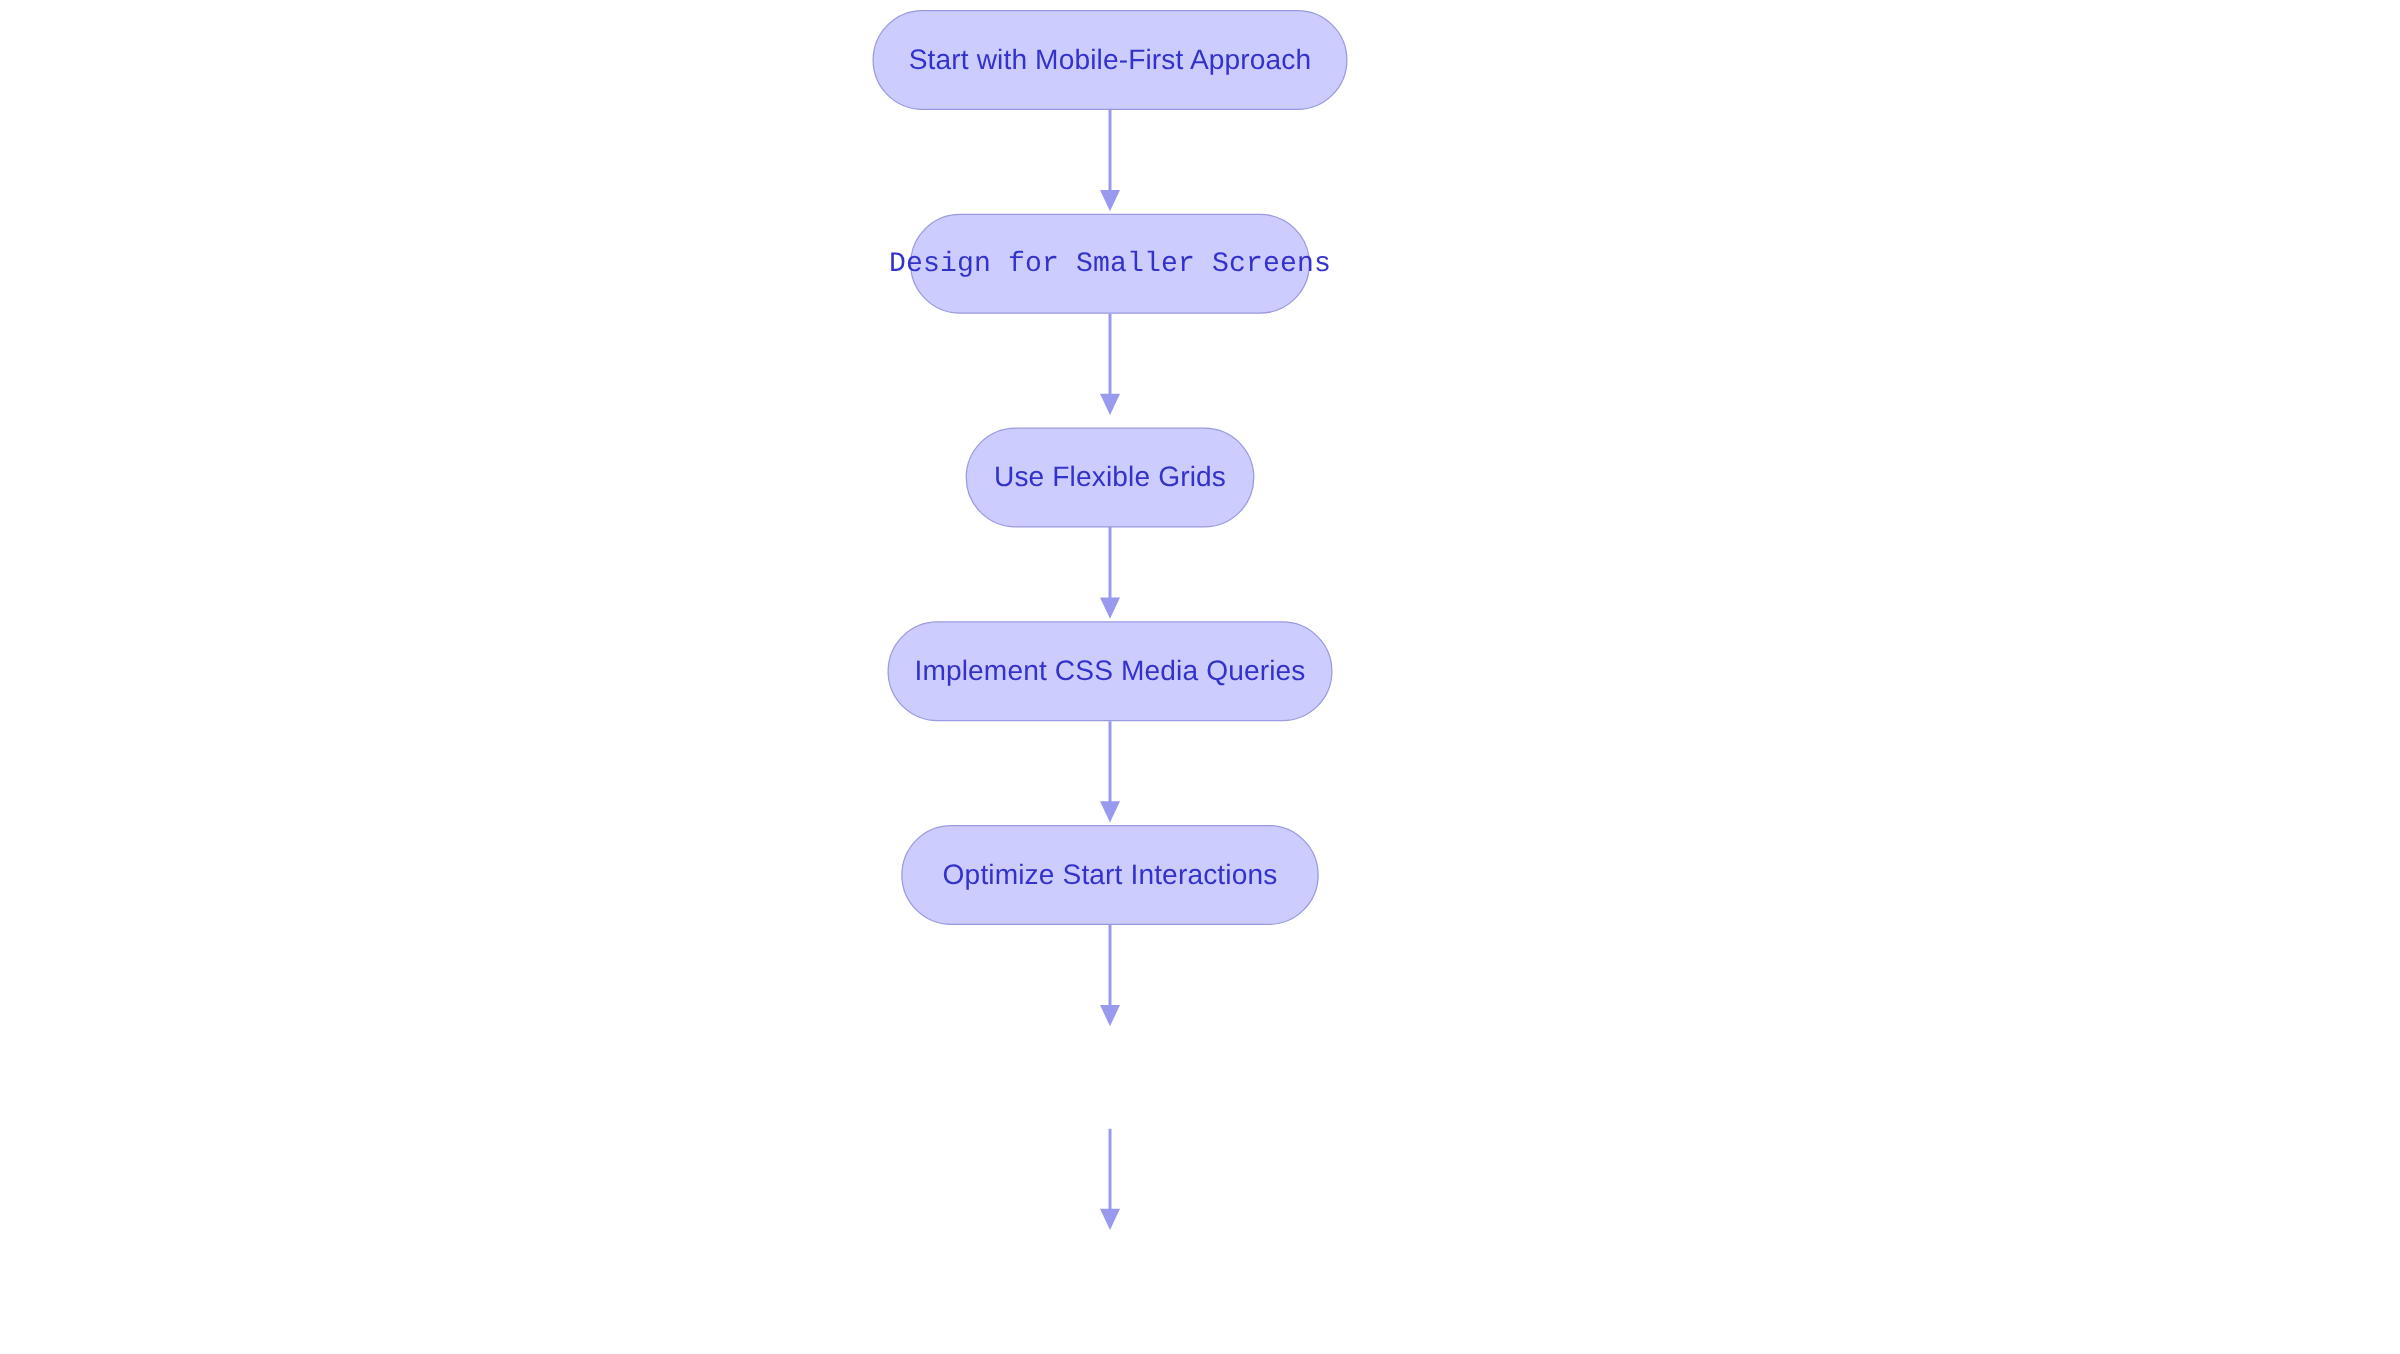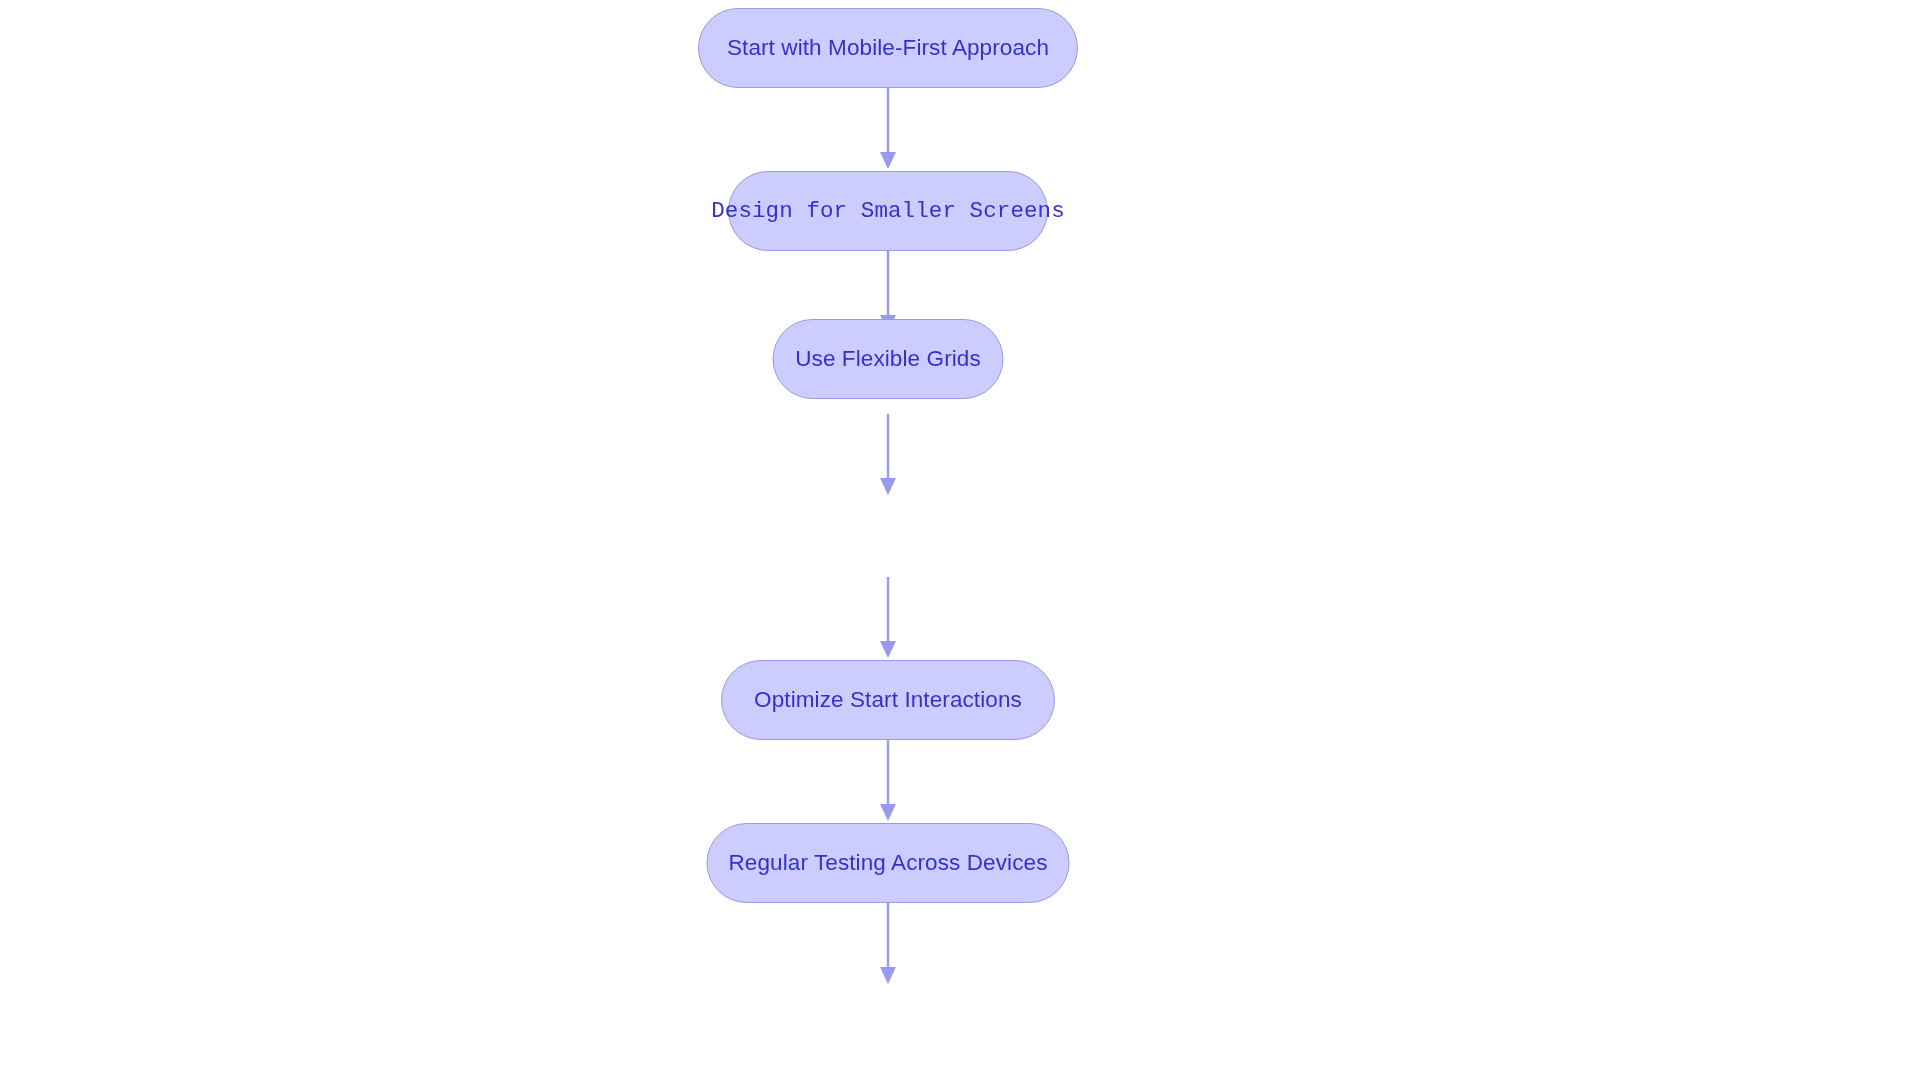--- a/index.html
+++ b/index.html
@@ -110,27 +110,27 @@
   </div>
 
   <div class="node" style="top:8px;width:380px;">
     <span class="node-label">Start with Mobile-First Approach</span>
   </div>
 
   <div class="node" style="top:171px;width:320px;font-family:Liberation Mono, monospace;">
     <span class="node-label">Design for Smaller Screens</span>
   </div>
 
-  <div class="node" style="top:319px;width:231px;">
+  <div class="node" style="top:342px;width:231px;">
     <span class="node-label">Use Flexible Grids</span>
   </div>
 
+  <div class="node" style="top:497px;width:356px;">
+    <span class="node-label">Implement CSS Media Queries</span>
+  </div>
 
   <div class="node" style="top:660px;width:334px;">
     <span class="node-label">Optimize Start Interactions</span>
   </div>
 
-  <div class="node" style="top:823px;width:363px;">
-    <span class="node-label">Regular Testing Across Devices</span>
-  </div>
 
 
 </div>
 
 </body></html>

